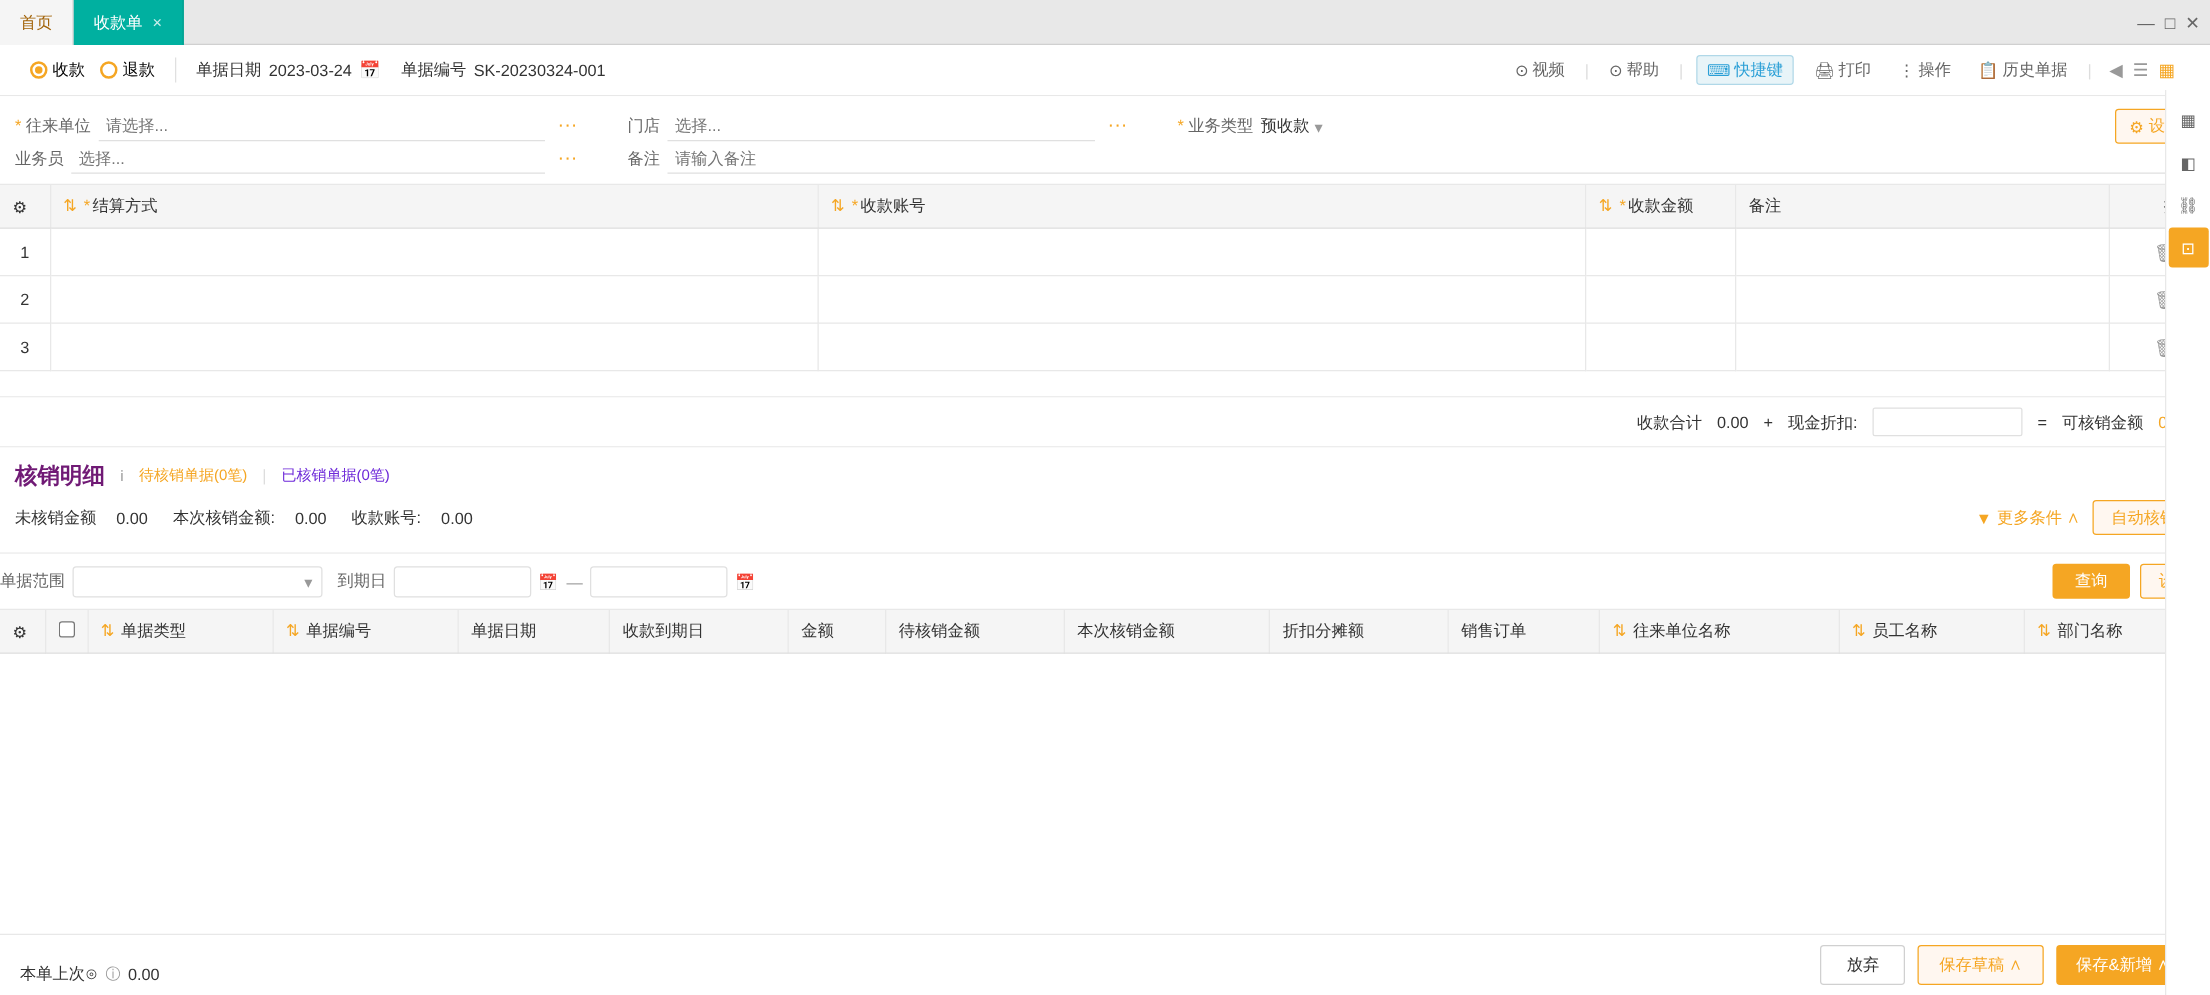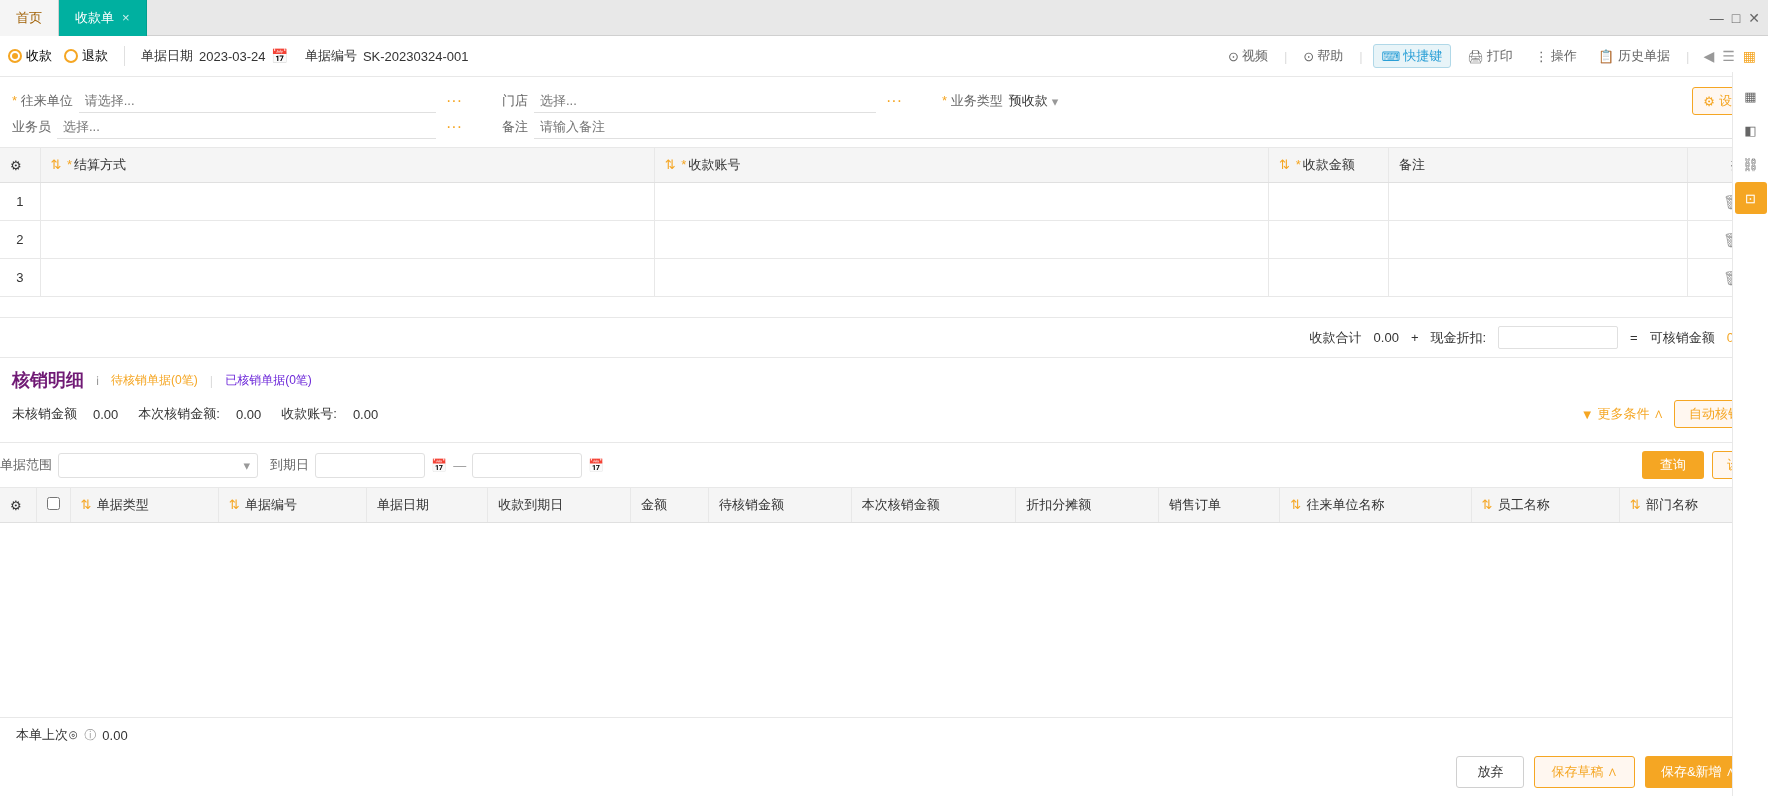--- a/index.html
+++ b/index.html
@@ -46,21 +46,21 @@
       background: #fff;
       height: calc(796px - 36px);
       display: flex;
       flex-direction: column;
       position: relative;
     }
 
     
     .toolbar {
       display: flex; align-items: center;
-      padding: 8px 8px;
+      padding: 8px 24px;
       background: #fff;
       border-bottom: 1px solid #e8e8e8;
       gap: 16px;
     }
     .radio-group { display: flex; align-items: center; gap: 12px; }
     .radio-item { display: flex; align-items: center; gap: 4px; cursor: pointer; }
     .radio-dot {
       width: 14px; height: 14px; border-radius: 50%;
       border: 2px solid #f5a623;
       display: flex; align-items: center; justify-content: center;
@@ -250,26 +250,25 @@
     .bottom-table th {
       padding: 8px 10px; background: #f5f5f5;
       border-bottom: 1px solid #e0e0e0;
       border-right: 1px solid #e8e8e8;
       color: #333; font-weight: 500;
       white-space: nowrap; font-size: 12px;
     }
 
     
     .footer {
-      display: flex; align-items: flex-start;
+      display: flex; align-items: flex-end;
       padding: 8px 16px;
       background: #fff;
       border-top: 1px solid #e8e8e8;
       gap: 12px;
-      flex-direction: column;
     }
     .footer-stat { display: flex; align-items: center; gap: 6px; color: #333; font-size: 12px; }
     .footer-stat-icon { color: #999; cursor: pointer; font-size: 12px; }
     .footer-right { margin-left: auto; display: flex; gap: 10px; }
     .footer-btn-discard {
       background: #fff; border: 1px solid #d0d0d0;
       color: #333; padding: 6px 20px; border-radius: 3px;
       cursor: pointer; font-size: 13px;
     }
     .footer-btn-draft {

